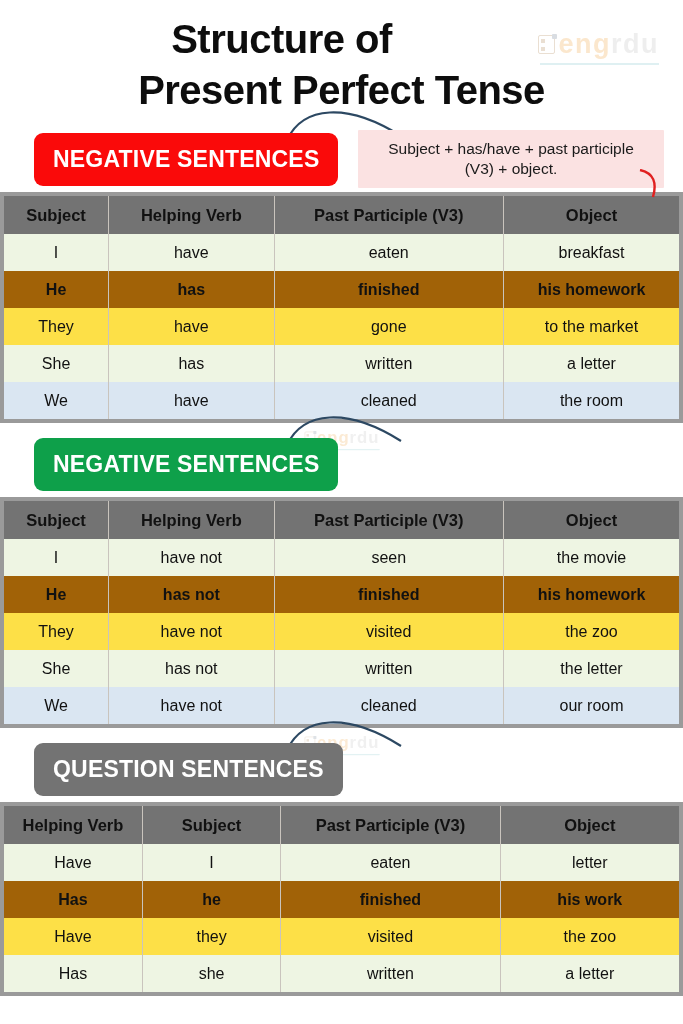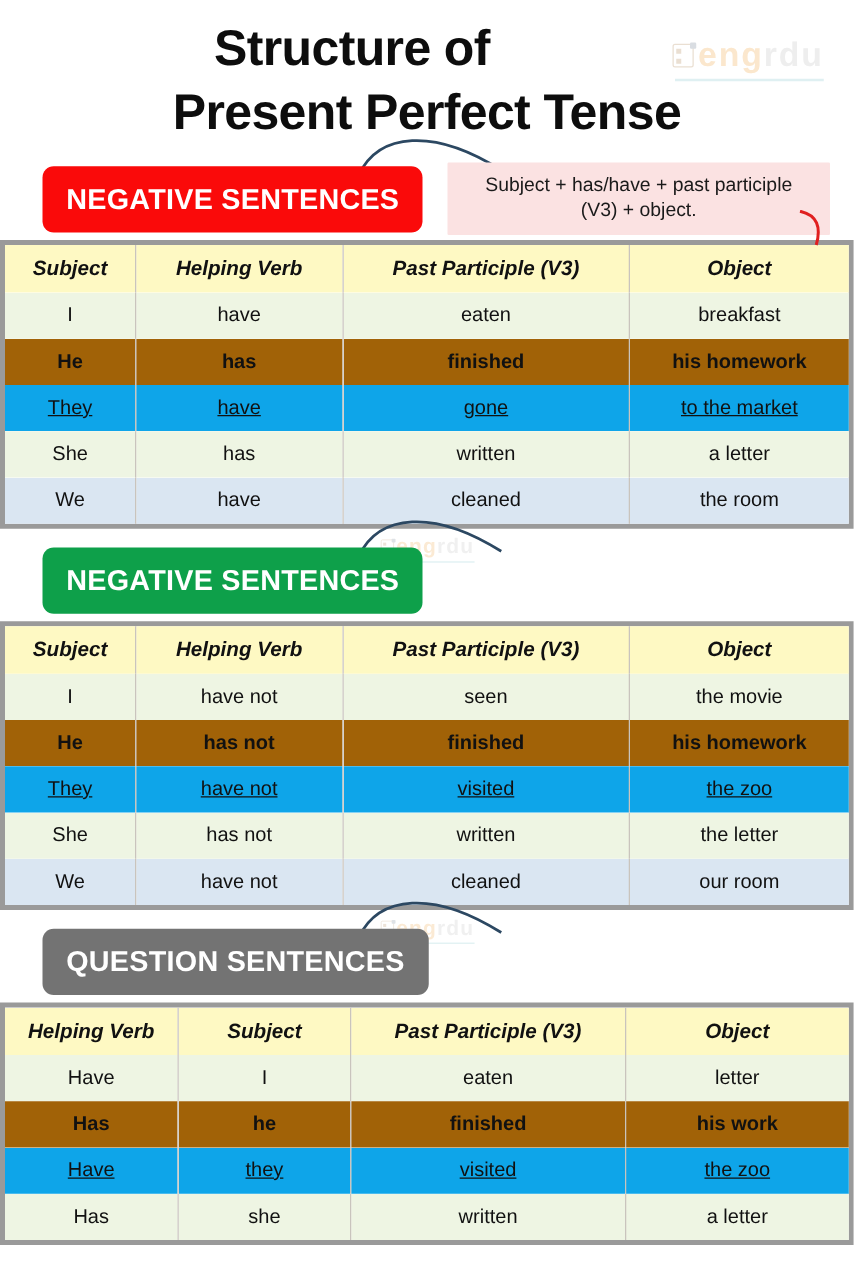--- a/index.html
+++ b/index.html
@@ -155,31 +155,30 @@
     text-align: center;
     font-size: 16px;
     color: #111111;
     border-right: 1px solid #c9c4bd;
     padding: 0 4px;
     overflow: hidden;
     white-space: nowrap;
   }
   th:last-child, td:last-child { border-right: none; }
   thead th {
-    background: #fef9c3;
+    background: #737373;
     font-weight: bold;
     font-size: 16.5px;
     height: 38px;
-    font-style: italic;
   }
   tbody td { height: 37px; }
 
   tr.r-green  td { background: #eef5e3; }
   tr.r-pink   td { background: #a16207; font-weight: bold; }
-  tr.r-purple td { background: #0ea5e9; text-decoration: underline; }
+  tr.r-purple td { background: #fde047; }
   tr.r-blue   td { background: #dae6f2; }
 
   .sec { position: relative; }
 </style>
 </head>
 <body>
 
 <div class="title-block">
   <div class="title-line title-line-1">Structure of</div>
   <div class="title-line">Present Perfect Tense</div>

